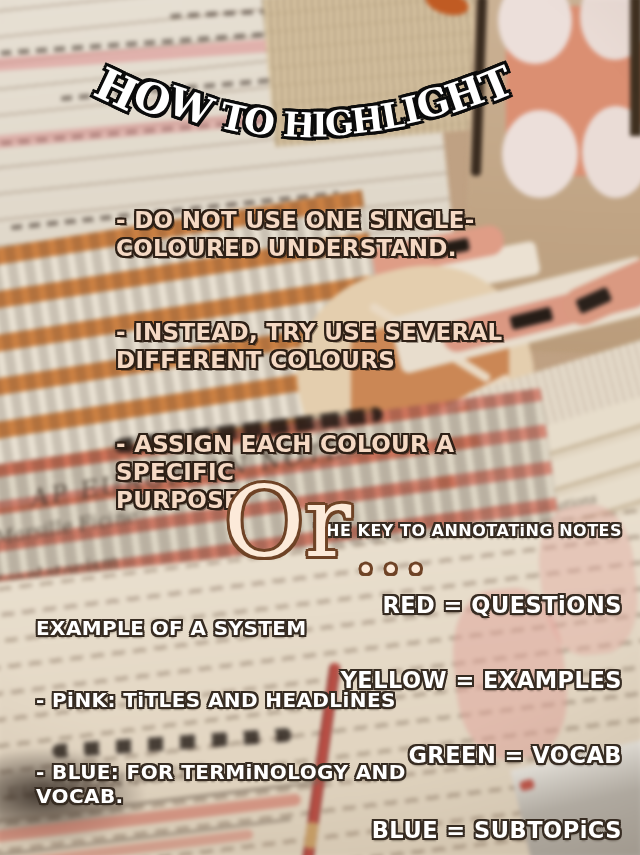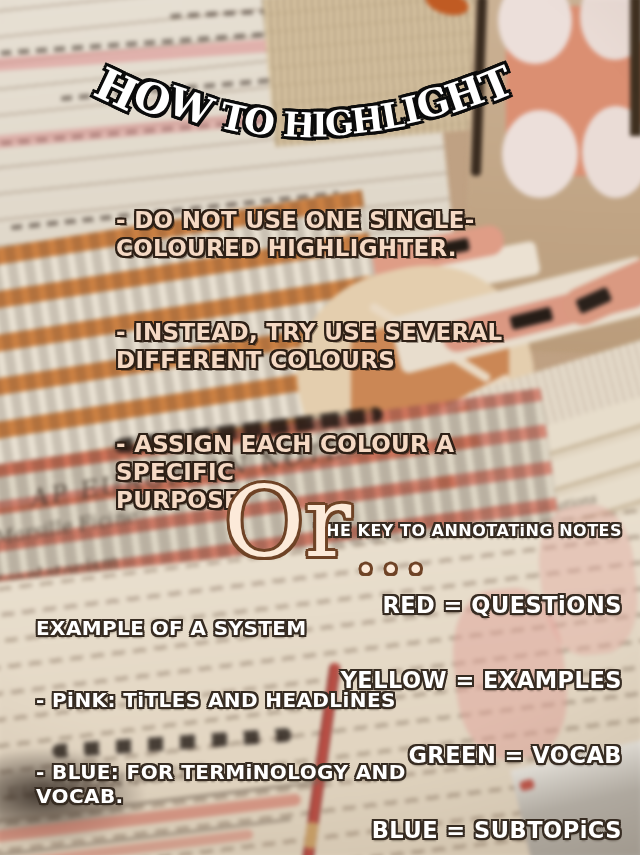--- a/index.html
+++ b/index.html
@@ -119,21 +119,21 @@
 
     <div style="inset:0;background:radial-gradient(120% 90% at 45% 40%,rgba(0,0,0,0) 55%,rgba(70,45,25,.18) 100%);"></div>
   </div>
 
   <div class="fg">
 
     <div id="title-arc"><span class="tl" style="transform: translateY(11.588px) rotate(25.44deg); font-size: 43.853px;">H</span><span class="tl" style="transform: translateY(19.9461px) rotate(22.24deg); font-size: 41.5302px;">O</span><span class="tl" style="transform: translateY(27.0569px) rotate(19.04deg); font-size: 39.5191px;">W</span><span class="tl" style="transform: translateY(32.9207px) rotate(15.84deg); font-size: 37.8198px; width: 14px;"> </span><span class="tl" style="transform: translateY(37.5372px) rotate(12.64deg); font-size: 36.4324px;">T</span><span class="tl" style="transform: translateY(40.9066px) rotate(9.44deg); font-size: 35.3567px;">O</span><span class="tl" style="transform: translateY(43.0288px) rotate(6.24deg); font-size: 34.5928px; width: 14px;"> </span><span class="tl" style="transform: translateY(43.9039px) rotate(3.04deg); font-size: 34.1407px;">H</span><span class="tl" style="transform: translateY(43.5318px) rotate(-0.16deg); font-size: 34.0004px;">I</span><span class="tl" style="transform: translateY(41.9125px) rotate(-3.36deg); font-size: 34.1719px;">G</span><span class="tl" style="transform: translateY(39.0461px) rotate(-6.56deg); font-size: 34.6552px;">H</span><span class="tl" style="transform: translateY(34.9325px) rotate(-9.76deg); font-size: 35.4502px;">L</span><span class="tl" style="transform: translateY(29.5717px) rotate(-12.96deg); font-size: 36.5571px;">I</span><span class="tl" style="transform: translateY(22.9637px) rotate(-16.16deg); font-size: 37.9757px;">G</span><span class="tl" style="transform: translateY(15.1086px) rotate(-19.36deg); font-size: 39.7062px;">H</span><span class="tl" style="transform: translateY(6.00638px) rotate(-22.56deg); font-size: 41.7484px;">T</span></div>
 
     <div class="tips cream">
       <div>- DO NOT USE ONE SINGLE-
-COLOURED HIGHLIGHTER.</div>
+COLOURED UNDERSTAND.</div>
       <div>- INSTEAD, TRY USE SEVERAL
 DIFFERENT COLOURS</div>
       <div>- ASSIGN EACH COLOUR A SPECIFIC
 PURPOSE</div>
     </div>
 
     <div class="keyblock wt">
       <div class="keyhead">THE KEY TO ANNOTATiNG NOTES</div>
       <div>RED = QUESTiONS</div>
       <div>YELLOW = EXAMPLES</div>

